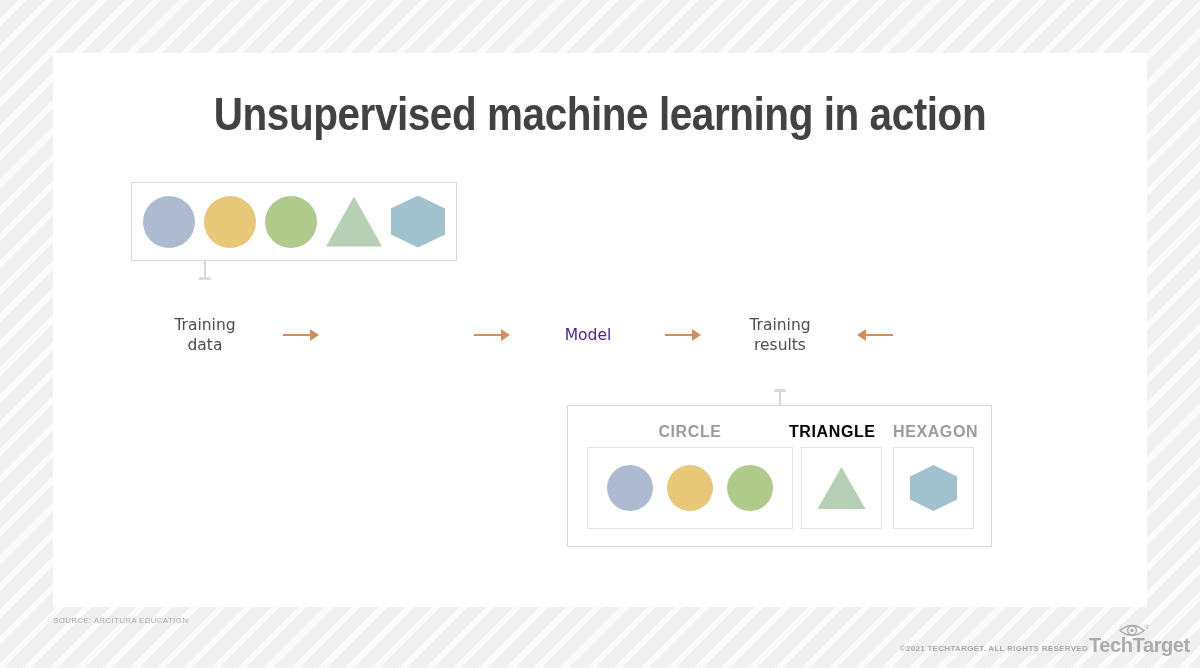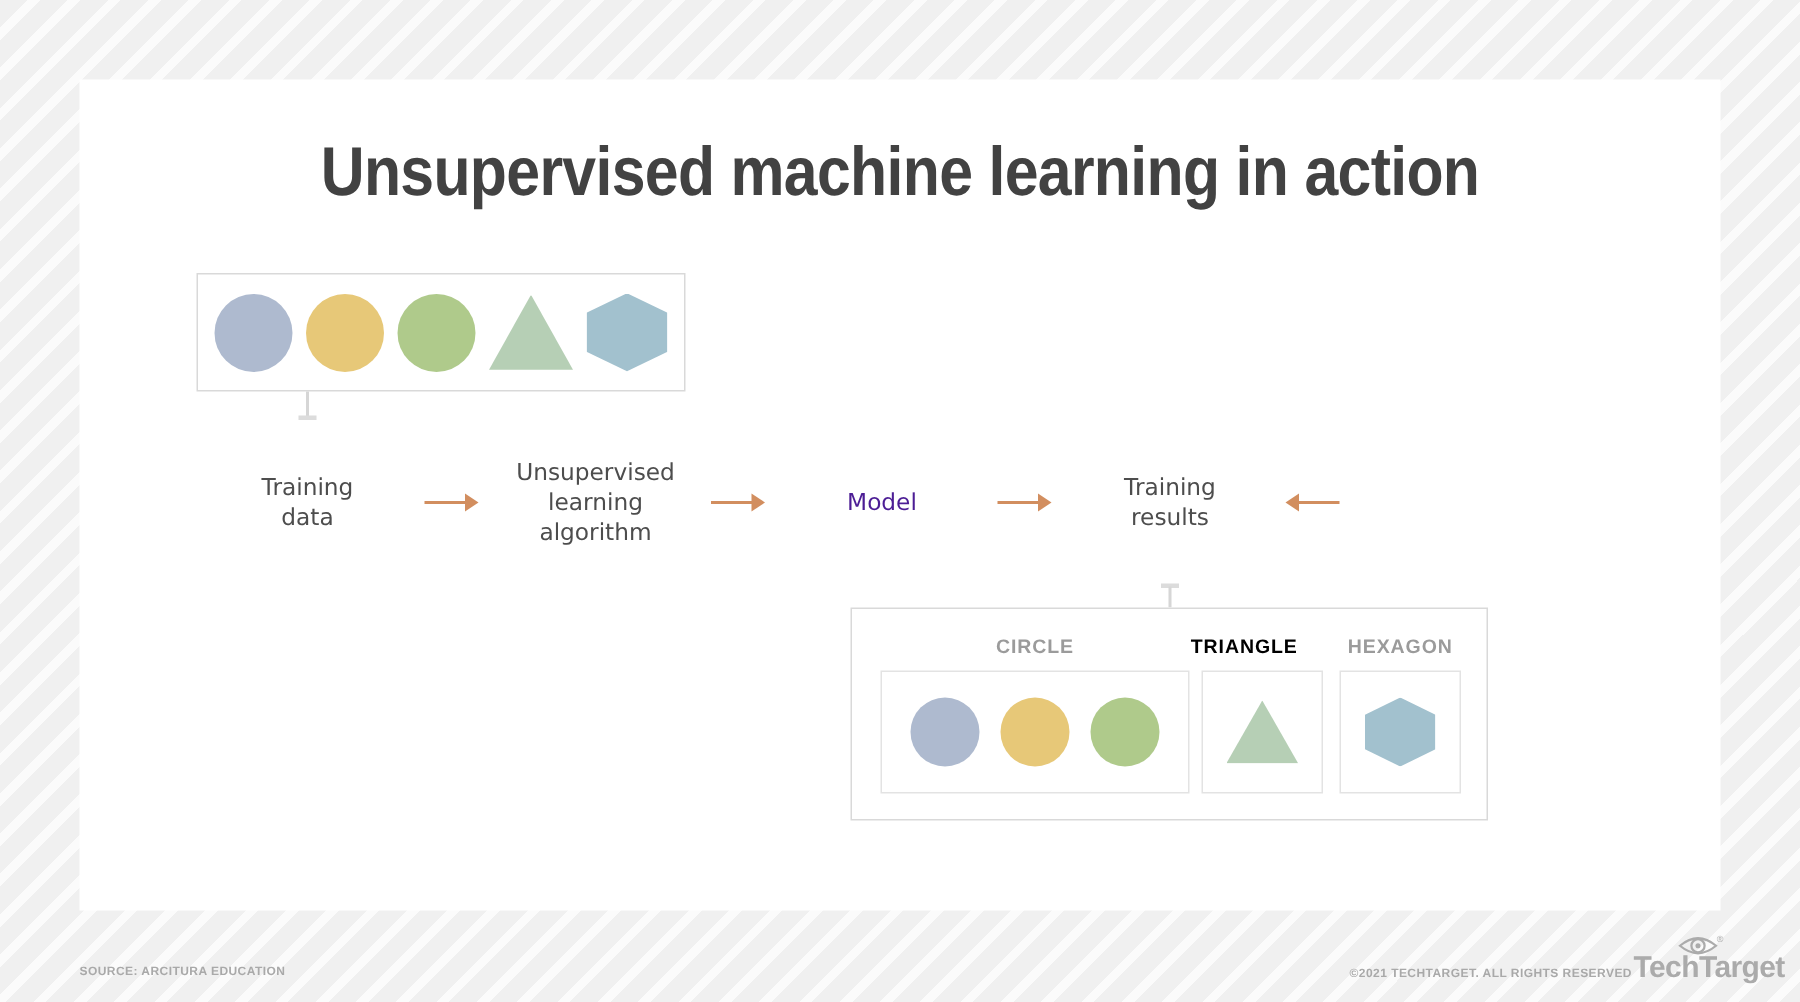--- a/index.html
+++ b/index.html
@@ -85,39 +85,39 @@
   
   .results-panel {
     position: absolute;
     left: 514px; top: 352px;
     width: 425px; height: 142px;
     border: 1px solid #d9d9d9;
     background: #fff;
   }
   .group-label {
     position: absolute; top: 17px;
-    font-size: 13px; font-weight: bold;
+    font-size: 16px; font-weight: bold;
     letter-spacing: 0.6px;
     text-align: center;
   }
   .group-box {
     position: absolute; top: 41px; height: 82px;
     border: 1px solid #e3e3e3;
     display: flex;
     align-items: center;
     justify-content: center;
     gap: 14px;
   }
   .circle-sm { width: 46px; height: 46px; border-radius: 50%; }
   .triangle-sm { width: 48px; height: 42px; clip-path: polygon(50% 0, 100% 100%, 0 100%); }
   .hexagon-sm { width: 47px; height: 46px; clip-path: polygon(50% 0%, 100% 25%, 100% 75%, 50% 100%, 0% 75%, 0% 25%); }
   
   .footer-source {
-    position: absolute; left: 53px; top: 643px;
-    font-size: 8px; font-weight: bold;
+    position: absolute; left: 53px; top: 616px;
+    font-size: 8px; font-weight: normal;
     letter-spacing: 0.3px; color: #a9a9a9;
   }
   .footer-copyright {
     position: absolute; right: 112px; top: 644px;
     font-size: 8px; font-weight: bold;
     letter-spacing: 0.3px; color: #a9a9a9;
   }
   .logo {
     position: absolute; right: 51px; top: 623px;
     width: 60px; text-align: right; color: #ababab;
@@ -149,25 +149,20 @@
       <div class="shape triangle-lg" style="background: rgb(182, 207, 181);"></div>
       <div class="shape hexagon-lg" style="background: rgb(162, 193, 206);"></div>
     </div>
 
     <div class="conn-line" style="left:151px; top:208px; height:17px;"></div>
     <div class="conn-cap" style="left:146px; top:224px;"></div>
 
     <div class="flow-box" style="left:77px;">
       <span style="color: rgb(77, 77, 77);">Training
 data</span>
-    </div>
-    <div class="flow-box" style="left:269px;">
-      <span style="color: rgb(77, 77, 77);">Unsupervised
-learning
-algorithm</span>
     </div>
     <div class="flow-box" style="left:460px;">
       <span style="color: #4c1d95;">Model</span>
     </div>
     <div class="flow-box" style="left:652px;">
       <span style="color: rgb(77, 77, 77);">Training
 results</span>
     </div>
 
     <div class="arrow right" style="left: 230px; color: rgb(210, 142, 95);">

